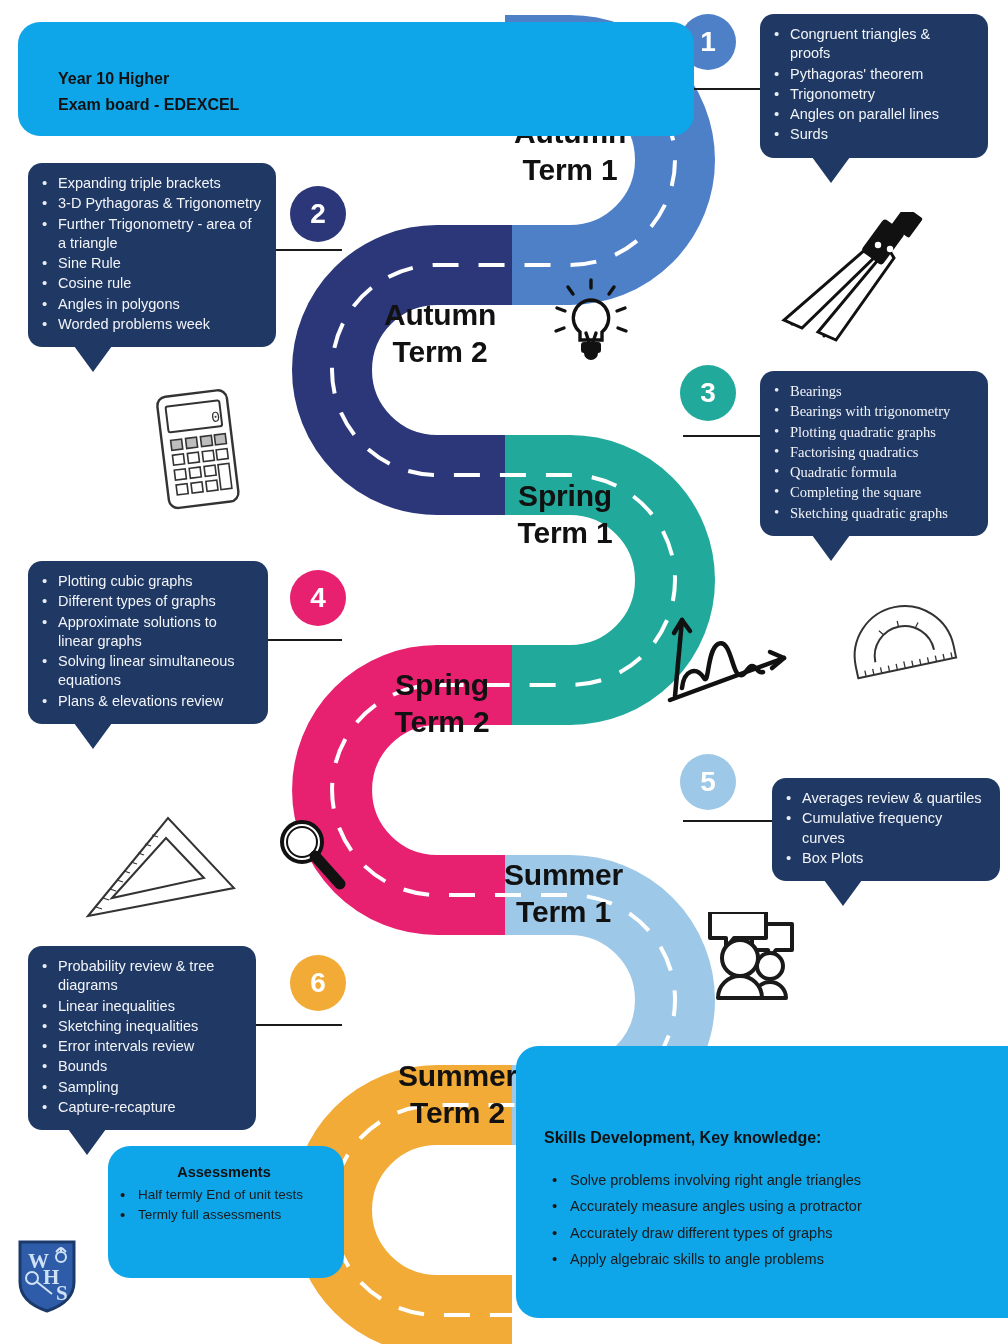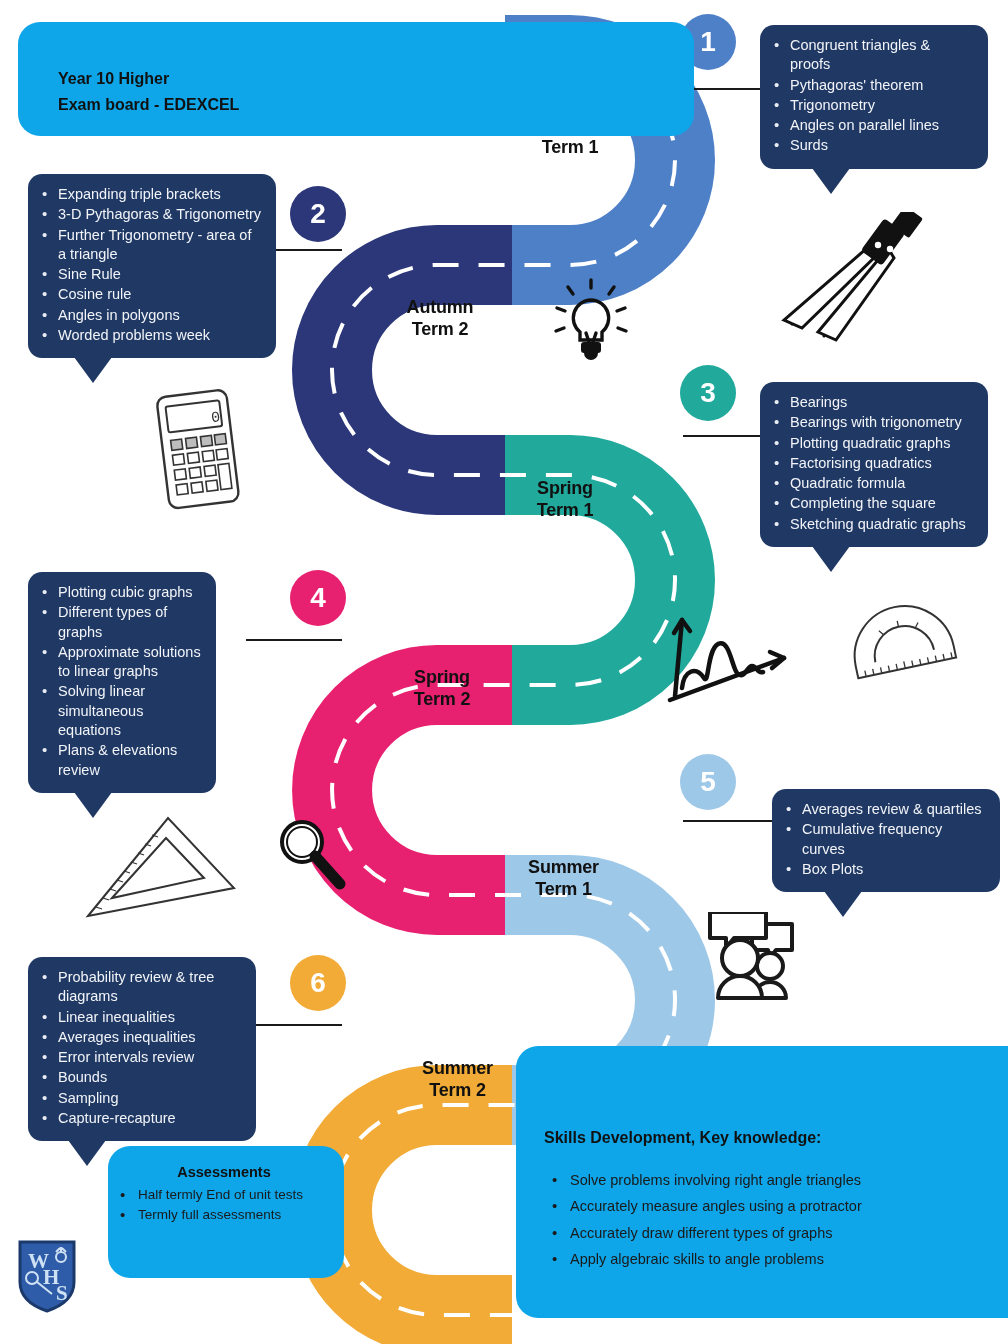--- a/index.html
+++ b/index.html
@@ -11,21 +11,21 @@
   }
   #stage { position: relative; width: 1008px; height: 1344px; background:#fff; }
 
   
   #road-svg { position:absolute; left:0; top:0; width:1008px; height:1344px; }
 
   
   .term-label {
     position: absolute;
     font-weight: bold;
-    font-size: 18px;
+    font-size: 30px;
     line-height: 1.22;
     color: #111;
     text-align: center;
     letter-spacing: -.2px;
   }
 
   
   .badge {
     position: absolute;
     width: 56px; height: 56px;
@@ -40,21 +40,20 @@
   
   .connector { position:absolute; height:2px; background:#1a1a1a; }
 
   
   .callout {
     position: absolute;
     background: #1F3864;
     color: #ffffff;
     border-radius: 14px;
     padding: 11px 14px 12px 10px;
-    margin-top: 11px;
   }
   .callout ul { list-style: none; }
   .callout li {
     position: relative;
     padding-left: 20px;
     font-size: 14.5px;
     line-height: 1.33;
     margin-bottom: 1px;
     color: #f2f4f8;
   }
@@ -236,34 +235,34 @@
       <li>3-D Pythagoras &amp; Trigonometry</li>
       <li>Further Trigonometry - area of a triangle</li>
       <li>Sine Rule</li>
       <li>Cosine rule</li>
       <li>Angles in polygons</li>
       <li>Worded problems week</li>
     </ul>
     <div class="tail" style="left:46px; bottom:-25px;"></div>
   </div>
 
-  <div class="callout" style="left:760px; top:371px; width:228px;">
+  <div class="callout" style="left:760px; top:371px; width:228px;font-family:Liberation Serif, serif;">
     <ul>
       <li>Bearings</li>
       <li>Bearings with trigonometry</li>
       <li>Plotting quadratic graphs</li>
       <li>Factorising quadratics</li>
       <li>Quadratic formula</li>
       <li>Completing the square</li>
       <li>Sketching quadratic graphs</li>
     </ul>
     <div class="tail" style="left:52px; bottom:-25px;"></div>
   </div>
 
-  <div class="callout" style="left:28px; top:561px; width:188px;">
+  <div class="callout" style="left:28px; top:561px; width:240px;">
     <ul>
       <li>Plotting cubic graphs</li>
       <li>Different types of graphs</li>
       <li>Approximate solutions to linear graphs</li>
       <li>Solving linear simultaneous equations</li>
       <li>Plans &amp; elevations review</li>
     </ul>
     <div class="tail" style="left:46px; bottom:-25px;"></div>
   </div>
 
@@ -273,21 +272,21 @@
       <li>Cumulative frequency curves</li>
       <li>Box Plots</li>
     </ul>
     <div class="tail" style="left:52px; bottom:-25px;"></div>
   </div>
 
   <div class="callout" style="left:28px; top:946px; width:228px;">
     <ul>
       <li>Probability review &amp; tree diagrams</li>
       <li>Linear inequalities</li>
-      <li>Averages inequalities</li>
+      <li>Sketching inequalities</li>
       <li>Error intervals review</li>
       <li>Bounds</li>
       <li>Sampling</li>
       <li>Capture-recapture</li>
     </ul>
     <div class="tail" style="left:40px; bottom:-25px;"></div>
   </div>
 
   <div class="cream" id="assess-box">
     <div class="inner">

